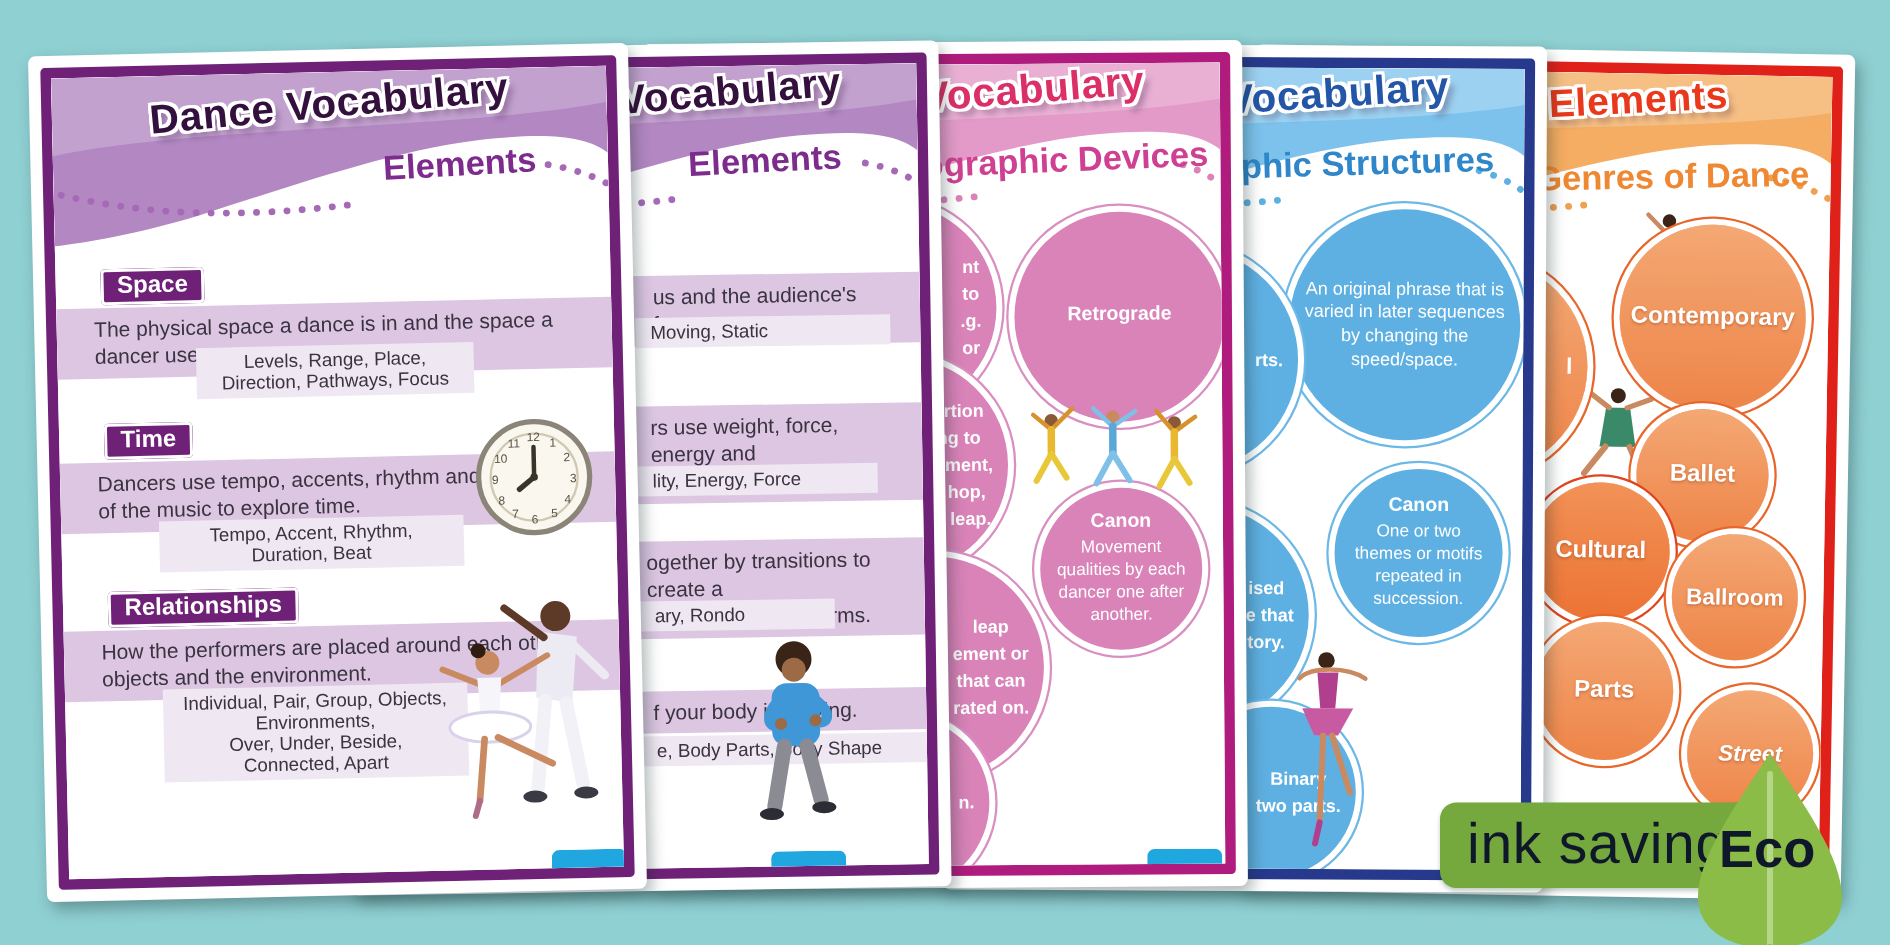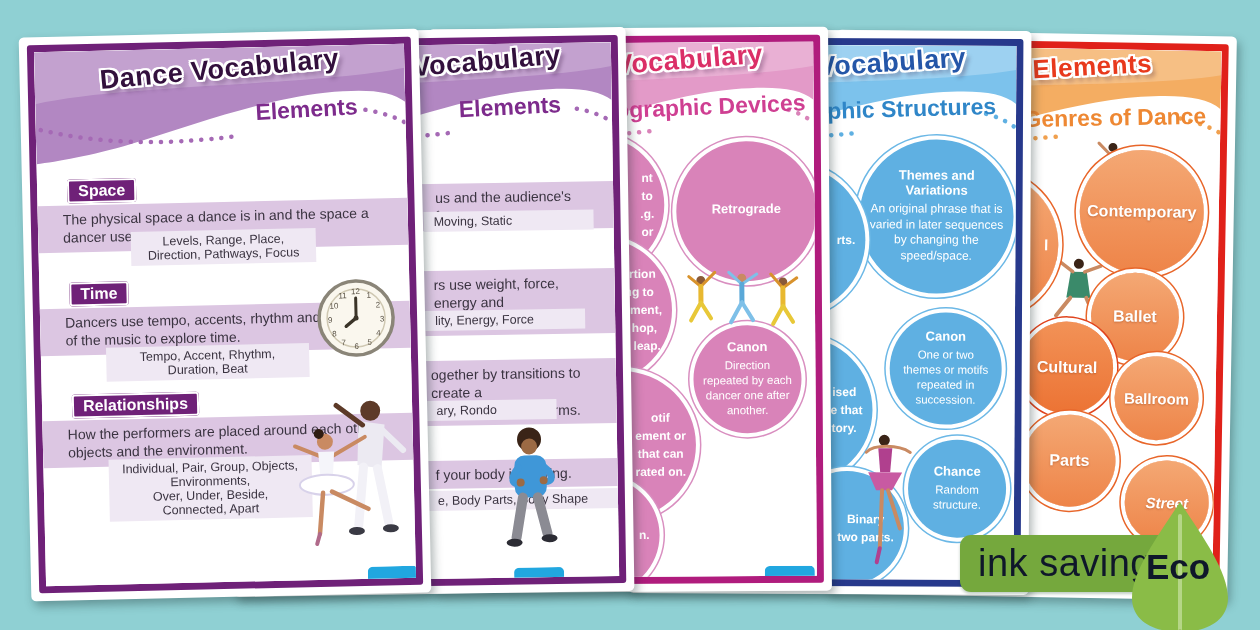--- a/index.html
+++ b/index.html
@@ -105,39 +105,33 @@
       <svg class="band" viewBox="0 0 370 135" preserveAspectRatio="none">
         <path d="M0,0 H370 V58 C355,46 330,44 290,47 C230,52 160,75 95,94 C55,105 20,110 0,112 Z" fill="var(--band)"></path>
         <path d="M0,0 H370 V24 C280,40 90,34 0,52 Z" fill="rgba(255,255,255,0.25)"></path>
         <path class="dotline" d="M5,78 C60,92 120,97 210,88"></path>
         <path class="dotline" d="M340,68 C352,71 362,76 370,82"></path>
       </svg>
       <div class="ptitle" style="transform:rotate(-4deg) translateX(15px);">Dance Vocabulary</div>
       <div class="psub" style="left:65px;top:52px;">Choreographic Structures</div>
 
       <div class="circle" style="left:214px;top:94px;width:154px;height:154px;">
-        <div class="ct">Themes and Variations</div>
         <div class="cb" style="font-size:12px;">An original phrase that is varied in later sequences by changing the speed/space.</div>
       </div>
       <div class="circle partial" style="left:70px;top:120px;width:150px;height:150px;">
         <div class="cfrag">rts.</div>
       </div>
       <div class="circle" style="left:245px;top:267px;width:112px;height:112px;">
         <div class="ct">Canon</div>
         <div class="cb">One or two themes or motifs repeated in succession.</div>
       </div>
       <div class="circle partial" style="left:82px;top:292px;width:146px;height:146px;">
         <div class="cfrag">ised
 re that
 tory.</div>
-      </div>
-      <div class="circle" style="left:264px;top:394px;width:98px;height:98px;">
-        <div class="ct">Chance</div>
-        <div class="cb" style="white-space:pre-line;">Random
-structure.</div>
       </div>
       <div class="circle partial" style="left:146px;top:426px;width:114px;height:114px;">
         <div class="cfrag">Binary
 two parts.</div>
       </div>
 
       <svg style="position:absolute;left:210px;top:385px;z-index:3;" width="72" height="150" viewBox="0 0 72 150">
         <circle cx="30" cy="10" r="5.5" fill="#3a2417"></circle>
         <path d="M12,22 C20,14 44,14 56,22" stroke="#c98a62" stroke-width="3" fill="none" stroke-linecap="round"></path>
         <path d="M24,18 L38,18 L36,42 L26,42 Z" fill="#b0408e"></path>
@@ -181,24 +175,24 @@
       </div>
       <div class="circle partial" style="left:83px;top:195px;width:144px;height:144px;">
         <div class="cfrag">ertion
 ng to
 vement,
 a hop,
 or leap.</div>
       </div>
       <div class="circle" style="left:248px;top:283px;width:108px;height:108px;">
         <div class="ct">Canon</div>
-        <div class="cb">Direction repeated by each dancer one after another.</div>
+        <div class="cb">Movement qualities by each dancer one after another.</div>
       </div>
       <div class="circle partial" style="left:102px;top:328px;width:148px;height:148px;">
-        <div class="cfrag">otif
+        <div class="cfrag">leap
 ement or
 that can
 rated on.</div>
       </div>
       <div class="circle partial" style="left:97px;top:434px;width:116px;height:116px;">
         <div class="cfrag">n.</div>
       </div>
 
       <svg style="position:absolute;left:240px;top:228px;z-index:3;" width="115" height="64" viewBox="0 0 115 64">
         <g stroke-linecap="round" fill="none">

